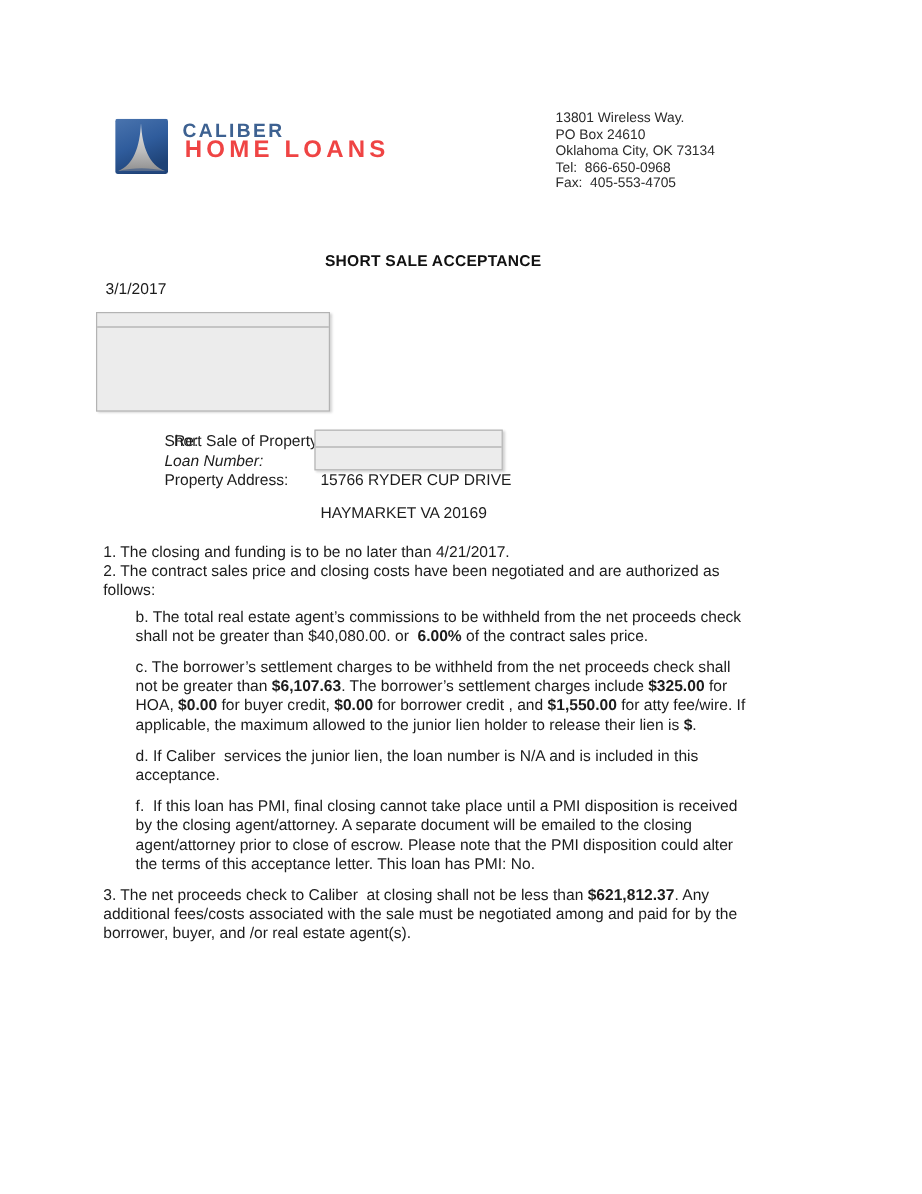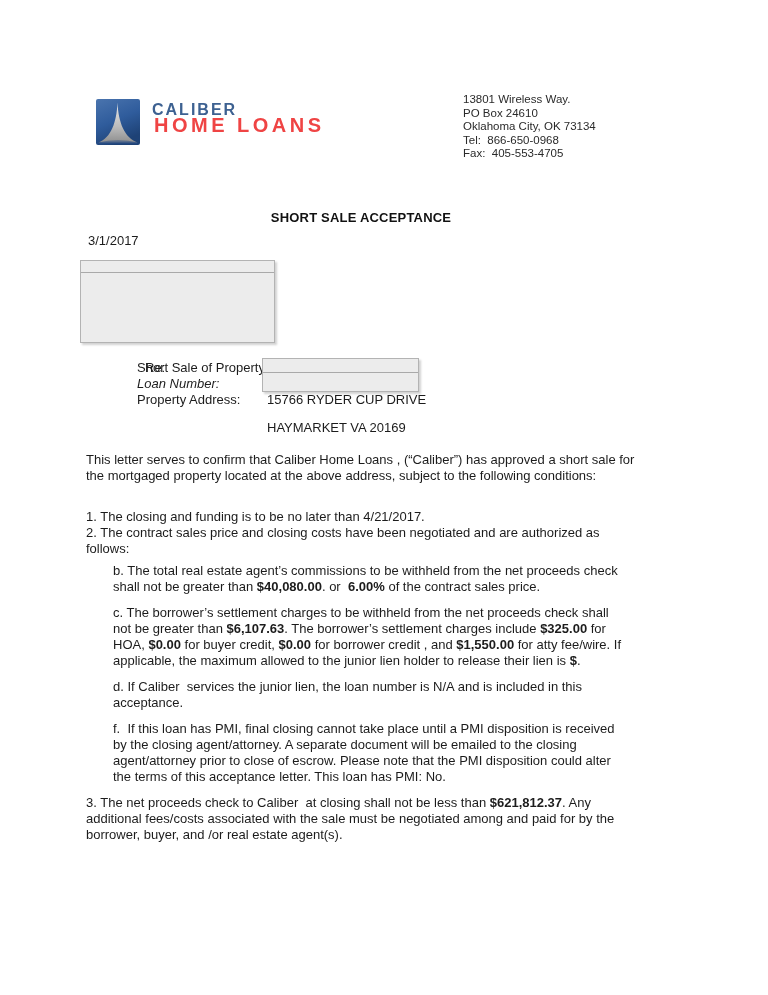--- a/index.html
+++ b/index.html
@@ -99,27 +99,25 @@
 <div class="abs re-text re-row1">Short Sale of Property</div>
 <div class="abs re-text re-row2">Loan Number:</div>
 <div class="abs redact redact-loan">
   <div class="divider"></div>
 </div>
 <div class="abs re-text re-row3-label">Property Address:</div>
 <div class="abs re-text re-row3-value">15766 RYDER CUP DRIVE</div>
 <div class="abs re-text re-row4-value">HAYMARKET  VA 20169</div>
 
 <div class="abs letter-body">
-  <p class="intro"><span>This letter serves to confirm that Caliber Home Loans , (“Caliber”) has approved a short sale for
-the mortgaged property located at the above address, subject to the following conditions:</span></p>
   <p class="group12"><span>1. The closing and funding is to be no later than 4/21/2017.
 2. The contract sales price and closing costs have been negotiated and are authorized as
 follows:</span></p>
   <p class="indent"><span>b. The total real estate agent’s commissions to be withheld from the net proceeds check
-shall not be greater than </span><span style="font-weight: 700;">$40,080.00</span><span>. or  </span><span style="font-weight: 700;">6.00%</span><span> of the contract sales price.</span></p>
+shall not be greater than </span><span style="font-weight: 400;">$40,080.00</span><span>. or  </span><span style="font-weight: 700;">6.00%</span><span> of the contract sales price.</span></p>
   <p class="indent"><span>c. The borrower’s settlement charges to be withheld from the net proceeds check shall
 not be greater than </span><span style="font-weight: 700;">$6,107.63</span><span>. The borrower’s settlement charges include </span><span style="font-weight: 700;">$325.00</span><span> for
 HOA, </span><span style="font-weight: 700;">$0.00</span><span> for buyer credit, </span><span style="font-weight: 700;">$0.00</span><span> for borrower credit , and </span><span style="font-weight: 700;">$1,550.00</span><span> for atty fee/wire. If
 applicable, the maximum allowed to the junior lien holder to release their lien is </span><span style="font-weight: 700;">$</span><span>.</span></p>
   <p class="indent"><span>d. If Caliber  services the junior lien, the loan number is N/A and is included in this
 acceptance.</span></p>
   <p class="indent"><span>f.  If this loan has PMI, final closing cannot take place until a PMI disposition is received
 by the closing agent/attorney. A separate document will be emailed to the closing
 agent/attorney prior to close of escrow. Please note that the PMI disposition could alter
 the terms of this acceptance letter. This loan has PMI: No.</span></p>

